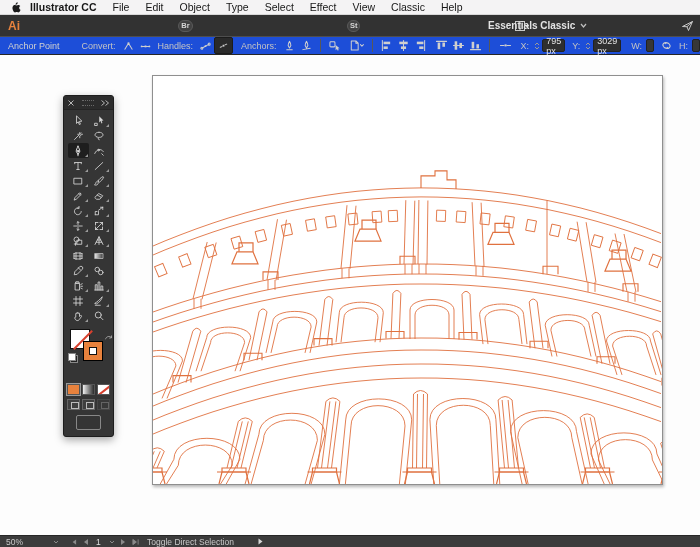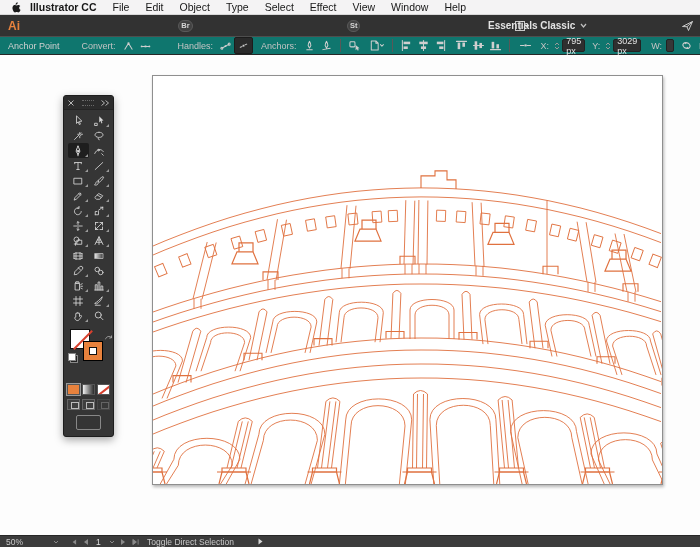--- a/index.html
+++ b/index.html
@@ -21,21 +21,21 @@
            font-weight:bold;padding:1px 2px;border-radius:6px;margin-right:8px;line-height:8px;}
   .appicon{color:#c9c9c9;margin-right:6px;display:flex;align-items:center;}
   .workspace{position:absolute;left:488px;display:flex;align-items:center;color:#e3e3e3;
              font-size:10px;font-weight:bold;}
   .workspace svg{margin-left:5px;}
   .searchbox{position:absolute;left:556px;width:138px;height:13px;background:#3a3a3a;
              border:1px solid #5c5c5c;border-radius:2px;display:flex;align-items:center;
              font-size:8.5px;color:#8f8f8f;padding-left:4px;box-sizing:border-box;}
   .searchbox svg{margin-right:4px;flex:0 0 auto;}
   
-  .controlbar{position:absolute;left:0;top:36px;width:700px;height:19px;background:#0f766e;
+  .controlbar{position:absolute;left:0;top:36px;width:700px;height:19px;background:#1d4ed8;
               border-top:1px solid #4e4e4e;border-bottom:1px solid #262626;display:flex;
               align-items:center;box-sizing:border-box;font-size:9px;color:#c4c4c4;}
   .cb-label{margin:0 4px;white-space:nowrap;}
   .cb-btn{width:17px;height:15px;display:flex;align-items:center;justify-content:center;
           color:#cfcfcf;border-radius:2px;flex:0 0 auto;}
   .cb-btn.pressed{background:#2a2a2a;border:1px solid #1c1c1c;}
   .vsep{width:1px;height:13px;background:#585858;margin:0 5px;flex:0 0 auto;}
   .cb-field{height:13px;background:#2f2f2f;border:1px solid #222;border-radius:2px;
             color:#e2e2e2;font-size:9px;display:flex;align-items:center;padding:0 3px;
             box-sizing:border-box;}
@@ -105,21 +105,21 @@
       <path fill="#1a1a1a" d="M11.4 5.1c.8-1 .7-2.5.6-3 -.9.1-2 .7-2.6 1.5-.6.7-1 1.8-.8 2.8 1.1.1 2.1-.5 2.8-1.3zM14.6 11.6c0-2.1 1.7-3.1 1.8-3.2-1-1.4-2.5-1.6-3-1.7-1.3-.1-2.5.8-3.1.8-.7 0-1.7-.8-2.8-.7-1.4 0-2.7.8-3.4 2.1-1.5 2.5-.4 6.2 1 8.2.7 1 1.5 2.1 2.6 2 1 0 1.4-.7 2.7-.7 1.3 0 1.6.7 2.8.7 1.1 0 1.9-1 2.6-2 .8-1.2 1.1-2.3 1.2-2.4-.1 0-2.3-.9-2.4-3.1z"></path>
     </svg>
     <span class="appname">Illustrator CC</span>
     <span>File</span>
     <span>Edit</span>
     <span>Object</span>
     <span>Type</span>
     <span>Select</span>
     <span>Effect</span>
     <span>View</span>
-    <span>Window</span>
+    <span>Classic</span>
     <span>Help</span>
   </div>
 
   <div class="appbar">
     <span class="ailogo">Ai</span>
     <span class="minibtn">Br</span>
     <span class="minibtn">St</span>
     <span class="appicon">
       <svg width="14" height="10" viewBox="0 0 14 10">
           <rect x="0.5" y="0.5" width="9" height="9" fill="none" stroke="#c9c9c9"></rect>
@@ -150,21 +150,21 @@
         </svg>
       </span>
     <span class="cb-btn">
         <svg width="11" height="11" viewBox="0 0 12 12" fill="none" stroke="currentColor" stroke-width="1.1" stroke-linecap="round" stroke-linejoin="round">
           <path d="M1.5 7 H10.5"></path>
           <rect x="5" y="6" width="2" height="2" fill="currentColor" stroke="none"></rect>
           <circle cx="1.8" cy="7" r="1" fill="currentColor" stroke="none"></circle>
           <circle cx="10.2" cy="7" r="1" fill="currentColor" stroke="none"></circle>
         </svg>
       </span>
-    <span class="cb-label" style="margin-left:24px;">Handles:</span>
+    <span class="cb-label" style="margin-left:4px;">Handles:</span>
     <span class="cb-btn">
         <svg width="11" height="11" viewBox="0 0 12 12" fill="none" stroke="currentColor" stroke-width="1.1" stroke-linecap="round" stroke-linejoin="round">
           <path d="M2 9 L10 4.5"></path>
           <circle cx="2" cy="9" r="1.1"></circle>
           <circle cx="10" cy="4.5" r="1.1"></circle>
           <rect x="5.1" y="5.8" width="1.8" height="1.8" fill="currentColor" stroke="none"></rect>
         </svg>
       </span>
     <span class="cb-btn pressed">
         <svg width="11" height="11" viewBox="0 0 12 12" fill="none" stroke="currentColor" stroke-width="1.1" stroke-linecap="round" stroke-linejoin="round">

